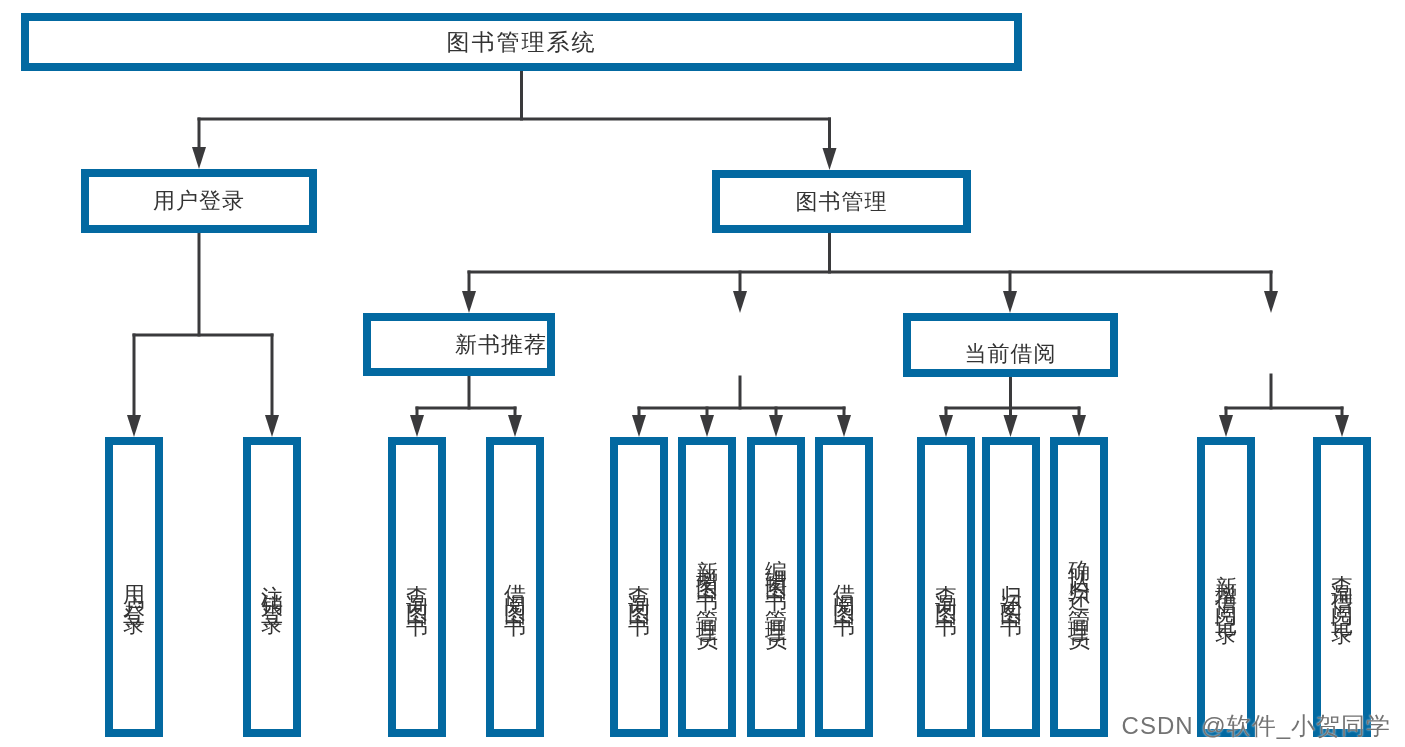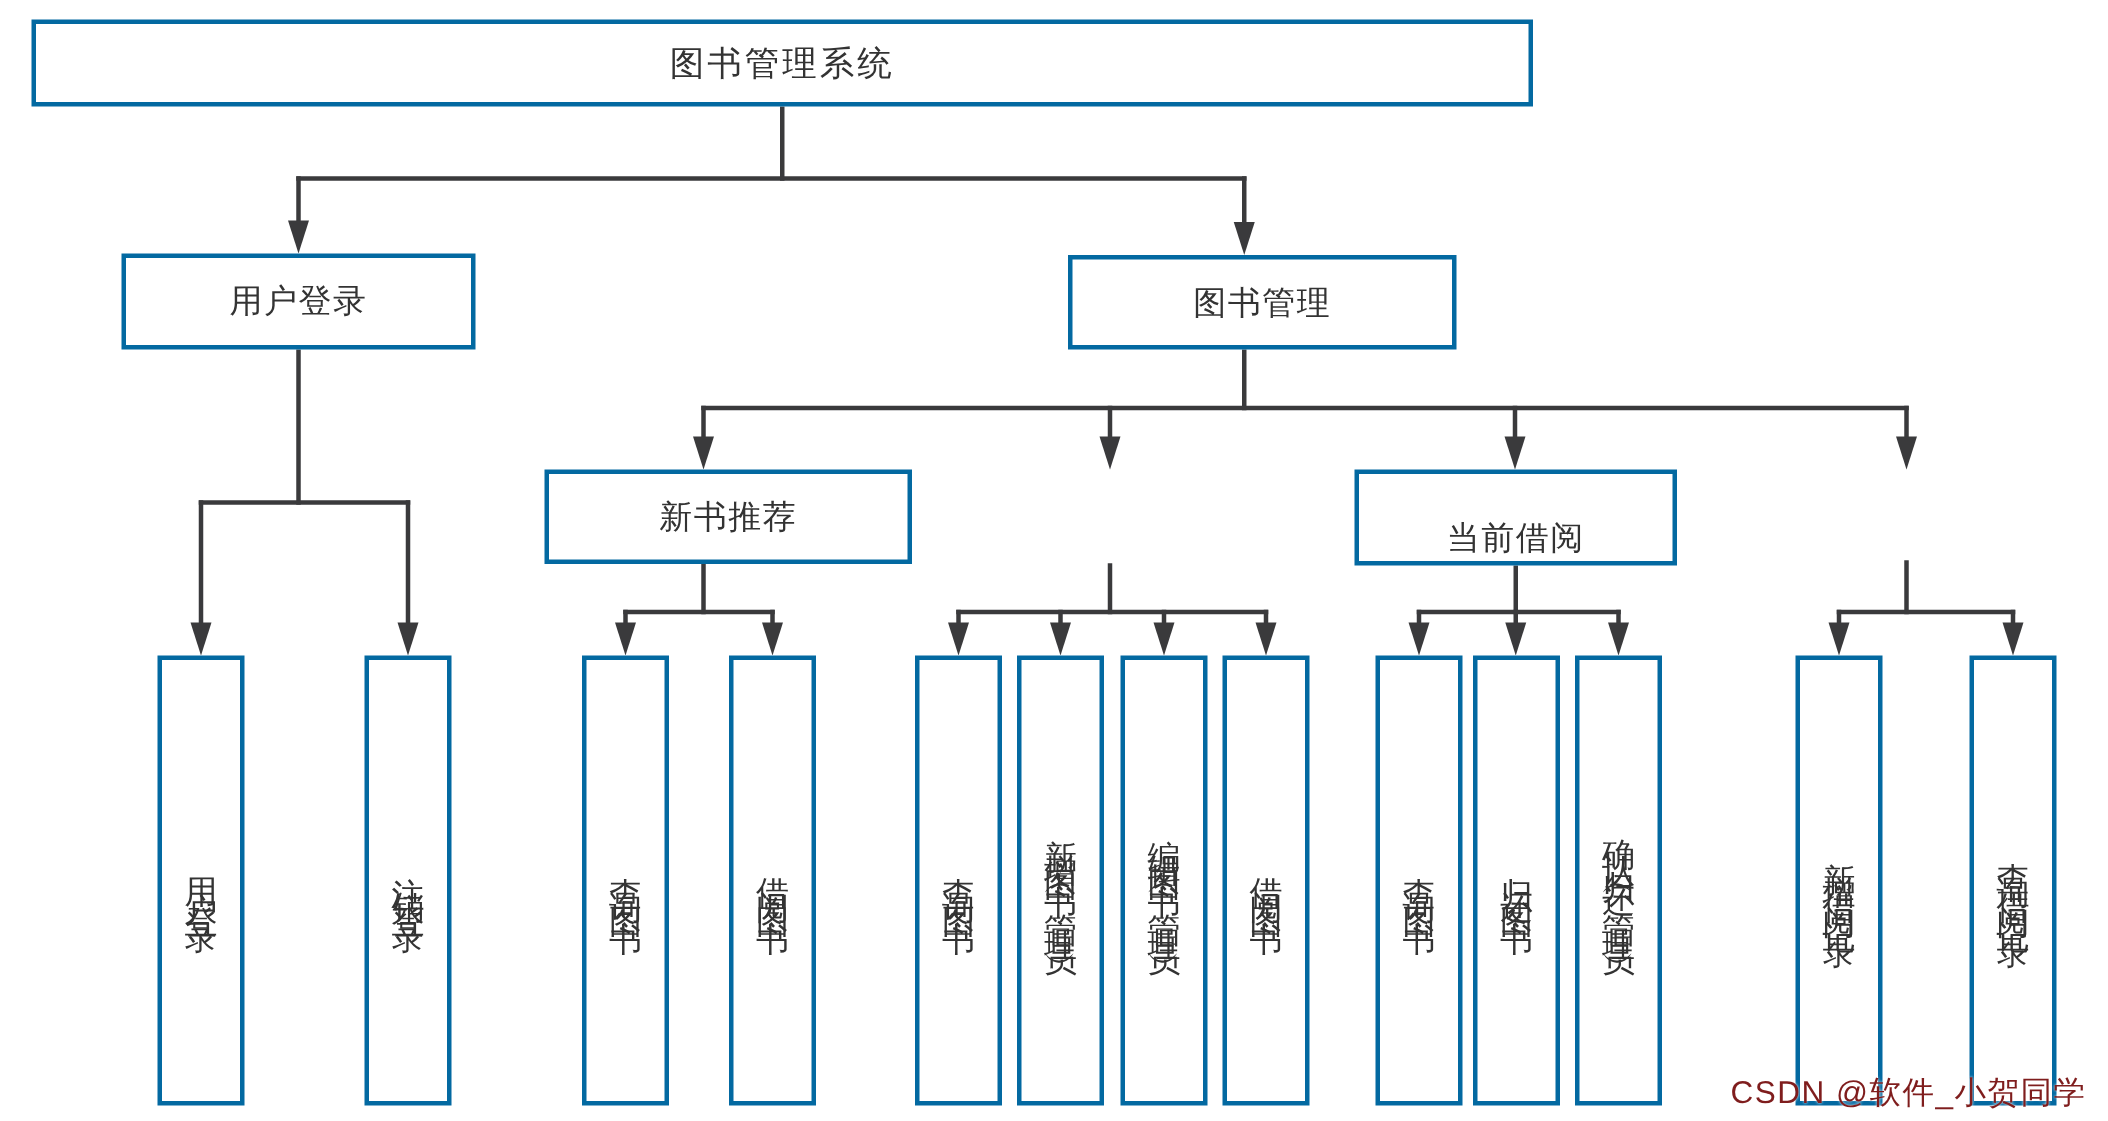--- a/index.html
+++ b/index.html
@@ -8,41 +8,41 @@
     width:1405px;height:747px;
     background:#ffffff;
     font-family:"Liberation Sans","DejaVu Sans",sans-serif;
     overflow:hidden;
   }
   .wires{position:absolute;left:0;top:0;z-index:1;}
   .node{
     position:absolute;
     box-sizing:border-box;
     background:#ffffff;
-    border:3px solid #0369a1;
+    border:8px solid #0369a1;
     color:#333333;
     display:flex;align-items:center;justify-content:center;
     z-index:2;
   }
   .hbox{font-size:22px;letter-spacing:1px;}
   .rootbox{font-size:23px;letter-spacing:2px;}
   .vbox span{
     writing-mode:vertical-rl;
     text-orientation:mixed;
     font-size:22px;
     letter-spacing:10px;
     line-height:1;
     color:#333333;
     white-space:nowrap;
   }
   .watermark{
     position:absolute;
     right:14px;bottom:5px;
-    font-size:21px;
-    color:#7f1d1d;
+    font-size:24px;
+    color:#737373;
     text-shadow:0 0 2px #ffffff;
     z-index:3;
     letter-spacing:1px;
   }
 </style>
 </head>
 <body>
 
 <div class="canvas">
 
@@ -112,21 +112,21 @@
     <span>图书管理系统</span>
   </div>
 
   <div class="node hbox" style="left:81px;top:169px;width:236px;height:64px;">
     <span>用户登录</span>
   </div>
   <div class="node hbox" style="left:712px;top:170px;width:259px;height:63px;">
     <span>图书管理</span>
   </div>
 
-  <div class="node hbox" style="left:363px;top:313px;width:245px;height:63px;">
+  <div class="node hbox" style="left:363px;top:313px;width:192px;height:63px;justify-content:flex-end;">
     <span>新书推荐</span>
   </div>
   <div class="node hbox" style="left:903px;top:313px;width:215px;height:64px;align-items:flex-end;">
     <span>当前借阅</span>
   </div>
 
   <div class="node vbox" style="left:105px;top:437px;width:58px;height:300px;">
     <span>用户登录</span>
   </div>
   <div class="node vbox" style="left:243px;top:437px;width:58px;height:300px;">

